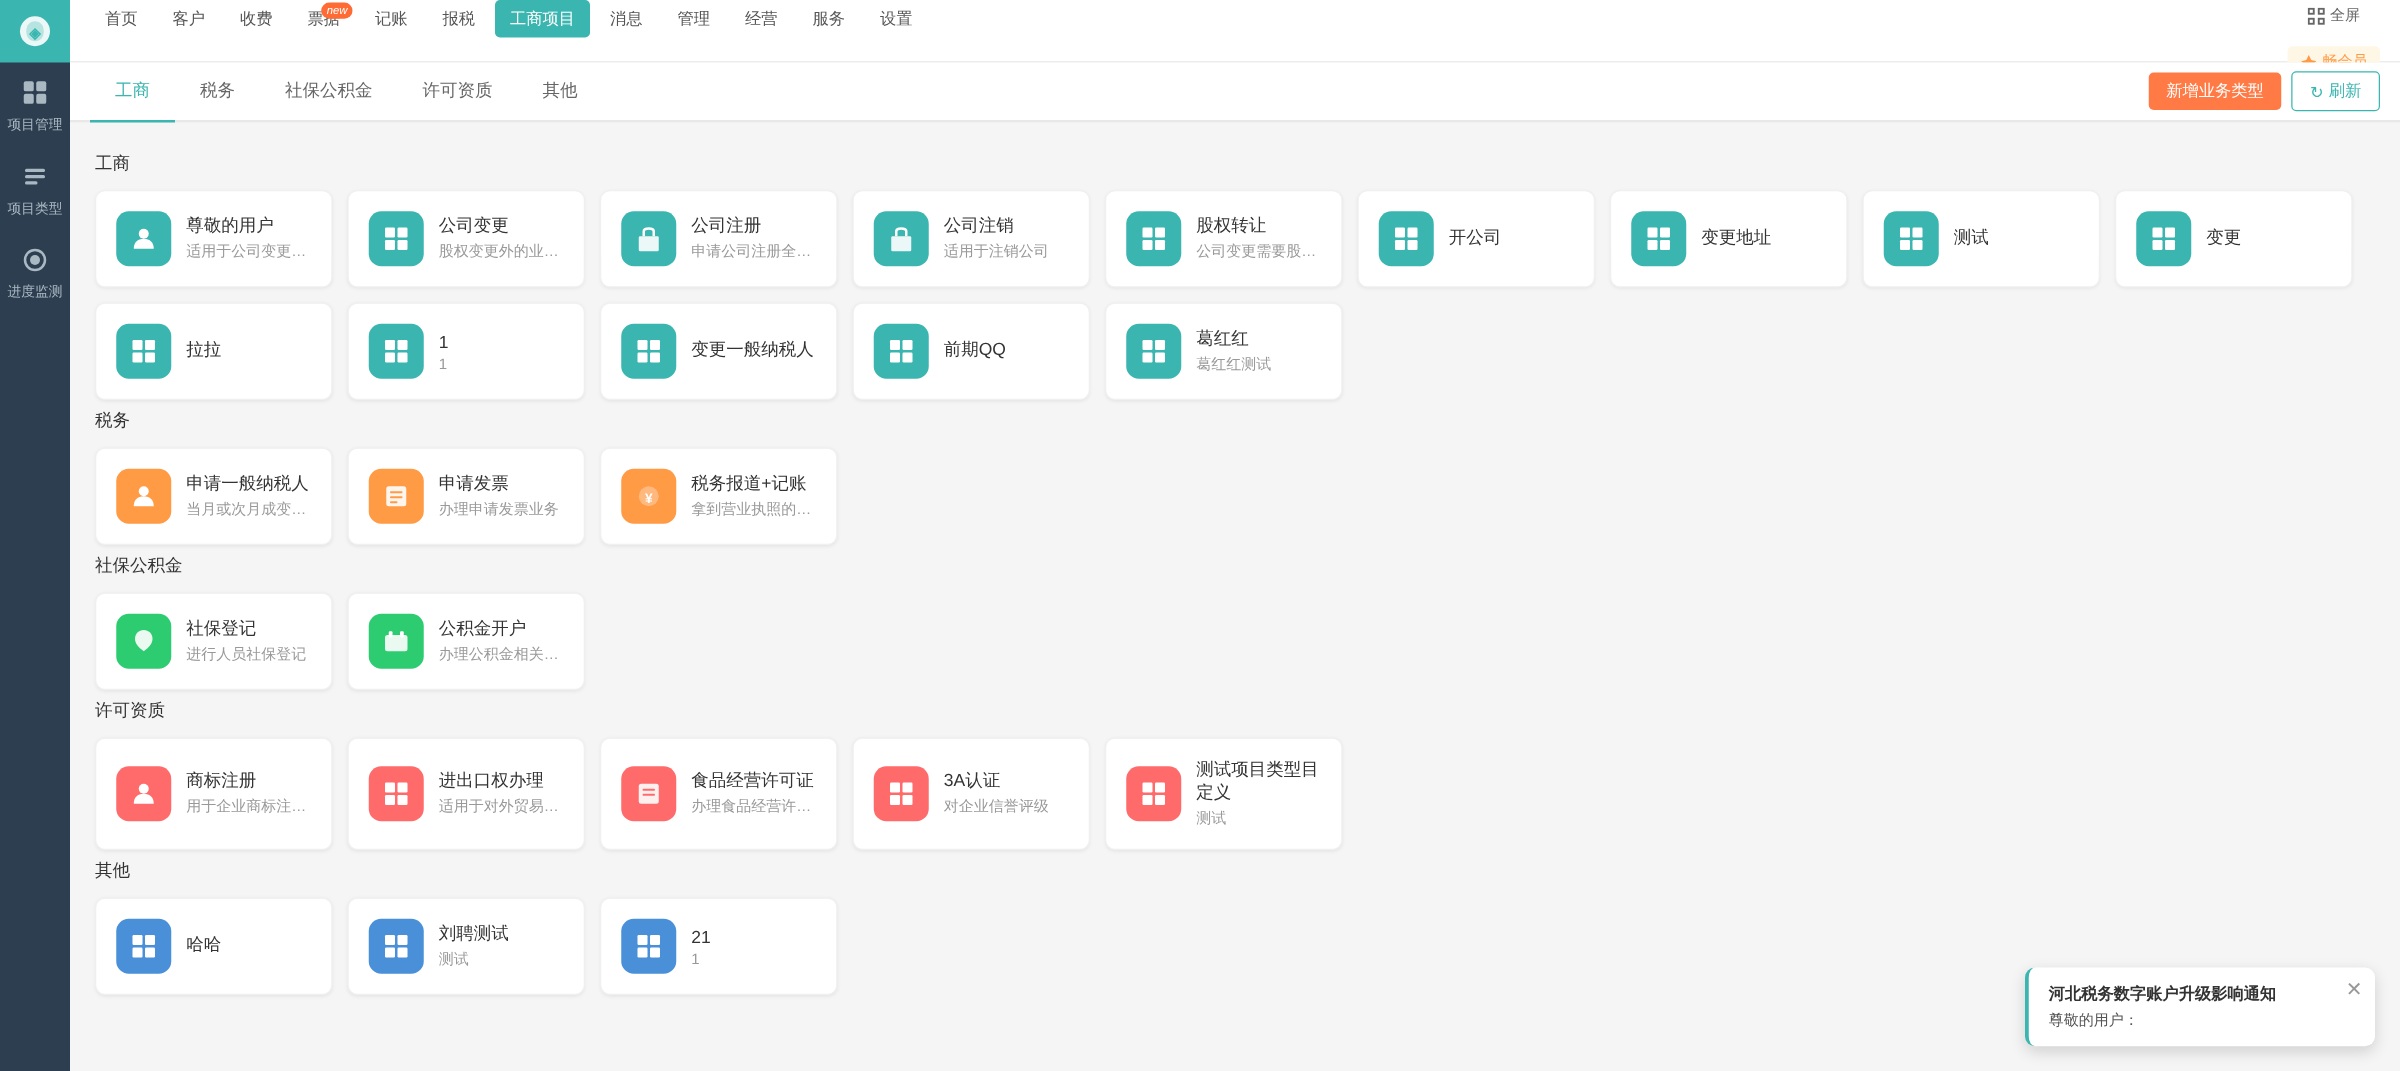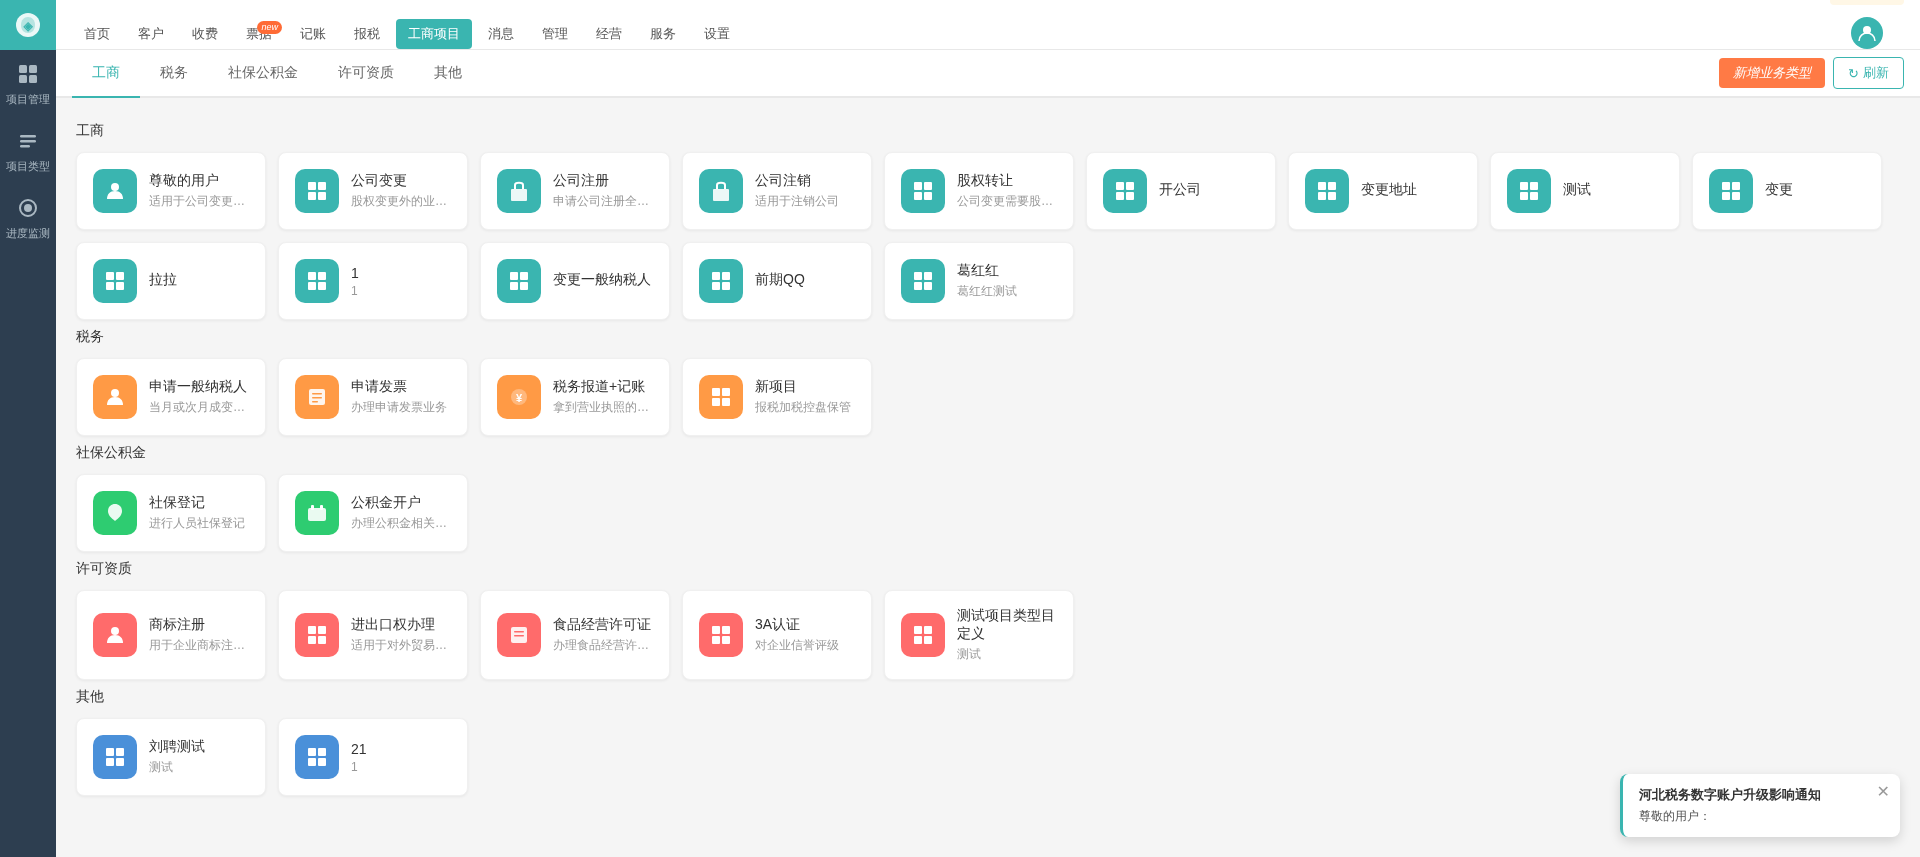--- a/index.html
+++ b/index.html
@@ -55,21 +55,21 @@
       display: flex;
       flex-direction: column;
       overflow: hidden;
     }
 
     
     .topbar {
       height: 50px;
       background: white;
       display: flex;
-      align-items: flex-end;
+      align-items: flex-start;
       padding: 0 16px;
       border-bottom: 1px solid #e8e8e8;
       flex-shrink: 0;
     }
     .topbar-nav {
       display: flex;
       align-items: center;
       gap: 4px;
       flex: 1;
     }
@@ -165,21 +165,20 @@
       gap: 8px;
     }
     .btn-new-type {
       background: #ff7a45;
       color: white;
       border: none;
       padding: 6px 14px;
       border-radius: 4px;
       cursor: pointer;
       font-size: 13px;
-      font-style: italic;
     }
     .btn-refresh {
       background: white;
       color: #3ab5b0;
       border: 1px solid #3ab5b0;
       padding: 6px 14px;
       border-radius: 4px;
       cursor: pointer;
       font-size: 13px;
       display: flex;
@@ -642,34 +641,20 @@
                 <circle cx="12" cy="12" r="8" fill="white" opacity="0.3"></circle>
                 <text x="12" y="17" text-anchor="middle" fill="white" font-size="11" font-weight="bold">¥</text>
               </svg>
           </div>
           <div class="card-text">
             <div class="card-title">税务报道+记账</div>
             <div class="card-desc">拿到营业执照的新公司</div>
           </div>
         </div>
 
-        <div class="card">
-          <div class="card-icon icon-orange">
-            <svg width="24" height="24" viewBox="0 0 24 24" fill="white">
-                <rect x="3" y="3" width="8" height="8" rx="1" fill="white"></rect>
-                <rect x="13" y="3" width="8" height="8" rx="1" fill="white"></rect>
-                <rect x="3" y="13" width="8" height="8" rx="1" fill="white"></rect>
-                <rect x="13" y="13" width="8" height="8" rx="1" fill="white"></rect>
-              </svg>
-          </div>
-          <div class="card-text">
-            <div class="card-title">新项目</div>
-            <div class="card-desc">报税加税控盘保管</div>
-          </div>
-        </div>
 
       </div>
 
       <div class="section-title">社保公积金</div>
       <div class="cards-grid">
 
         <div class="card">
           <div class="card-icon" style="background:#2ecc71;">
             <svg width="24" height="24" viewBox="0 0 24 24" fill="white">
                 <path d="M12 3 C8 3 5 6 5 10 C5 14 8 17 12 20 C16 17 19 14 19 10 C19 6 16 3 12 3Z" fill="white" opacity="0.9"></path>
@@ -770,20 +755,34 @@
             <div class="card-title">测试项目类型目定义</div>
             <div class="card-desc">测试</div>
           </div>
         </div>
 
       </div>
 
       <div class="section-title">其他</div>
       <div class="cards-grid">
 
+        <div class="card">
+          <div class="card-icon icon-blue">
+            <svg width="24" height="24" viewBox="0 0 24 24" fill="white">
+                <rect x="3" y="3" width="8" height="8" rx="1" fill="white"></rect>
+                <rect x="13" y="3" width="8" height="8" rx="1" fill="white"></rect>
+                <rect x="3" y="13" width="8" height="8" rx="1" fill="white"></rect>
+                <rect x="13" y="13" width="8" height="8" rx="1" fill="white"></rect>
+              </svg>
+          </div>
+          <div class="card-text">
+            <div class="card-title">哈哈</div>
+            <div class="card-desc"></div>
+          </div>
+        </div>
 
         <div class="card">
           <div class="card-icon icon-blue">
             <svg width="24" height="24" viewBox="0 0 24 24" fill="white">
                 <rect x="3" y="3" width="8" height="8" rx="1" fill="white"></rect>
                 <rect x="13" y="3" width="8" height="8" rx="1" fill="white"></rect>
                 <rect x="3" y="13" width="8" height="8" rx="1" fill="white"></rect>
                 <rect x="13" y="13" width="8" height="8" rx="1" fill="white"></rect>
               </svg>
           </div>

